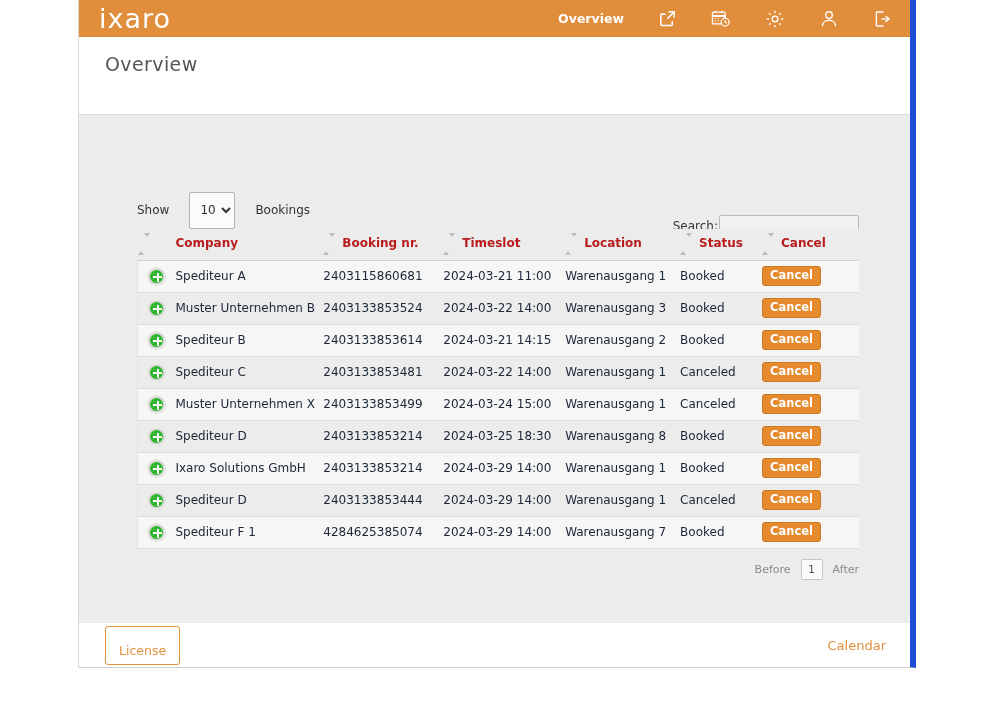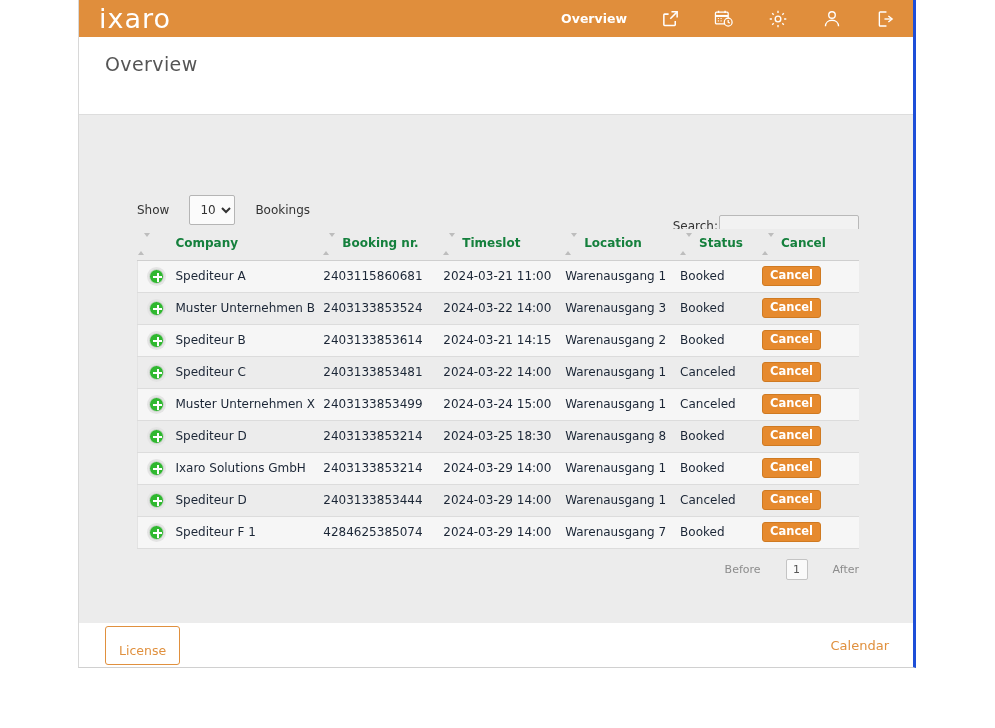--- a/index.html
+++ b/index.html
@@ -9,21 +9,21 @@
     background: #ffffff;
     font-family: "DejaVu Sans", "Liberation Sans", sans-serif;
     overflow: hidden;
   }
   .app {
     position: absolute;
     left: 78px; top: 0px;
     width: 838px; height: 668px;
     background: #ffffff;
     border-left: 1px solid #d8d8d8;
-    border-right: 3px solid #1d4ed8;
+    border-right: 6px solid #1d4ed8;
     border-bottom: 1px solid #d0d0d0;
   }
   
   .topbar {
     height: 37px;
     background: #e08e3c;
     display: flex;
     align-items: center;
     position: relative;
   }
@@ -106,21 +106,21 @@
     gap: 20px;
   }
   .lengthsel {
     font-family: "DejaVu Sans", sans-serif;
     font-size: 12px;
     color: #333;
     padding: 2px 2px 2px 6px;
     border: 1px solid #b5b5b5;
     border-radius: 2px;
     background: #fbfbfb;
-    height: 30px;
+    height: 37px;
     width: 46px;
   }
   .searchbox {
     display: flex;
     align-items: center;
     font-size: 12px;
     color: #333333;
     gap: 1px;
     margin-top: 32px;
   }
@@ -136,21 +136,21 @@
   }
 
   
   table.bookings {
     width: 100%;
     border-collapse: collapse;
     font-size: 12px;
   }
   table.bookings thead th {
     background: #ececec;
-    color: #15803d;
+    color: #b91c1c;
     font-weight: bold;
     font-size: 12px;
     text-align: left;
     padding: 7px 0 9px 0;
     border-bottom: 1px solid #cfcfcf;
     position: relative;
     white-space: nowrap;
   }
   th .sorter {
     display: inline-block;
@@ -218,21 +218,21 @@
     line-height: 1.15;
     cursor: pointer;
     font-family: "DejaVu Sans", sans-serif;
   }
 
   
   .pagerow {
     display: flex;
     justify-content: flex-end;
     align-items: center;
-    gap: 25px;
+    gap: 10px;
     padding-top: 10px;
     font-size: 11px;
     color: #888888;
   }
   .pagebtn {
     border: 1px solid #c4c4c4;
     background: #fafafa;
     color: #555555;
     min-width: 22px;
     text-align: center;

